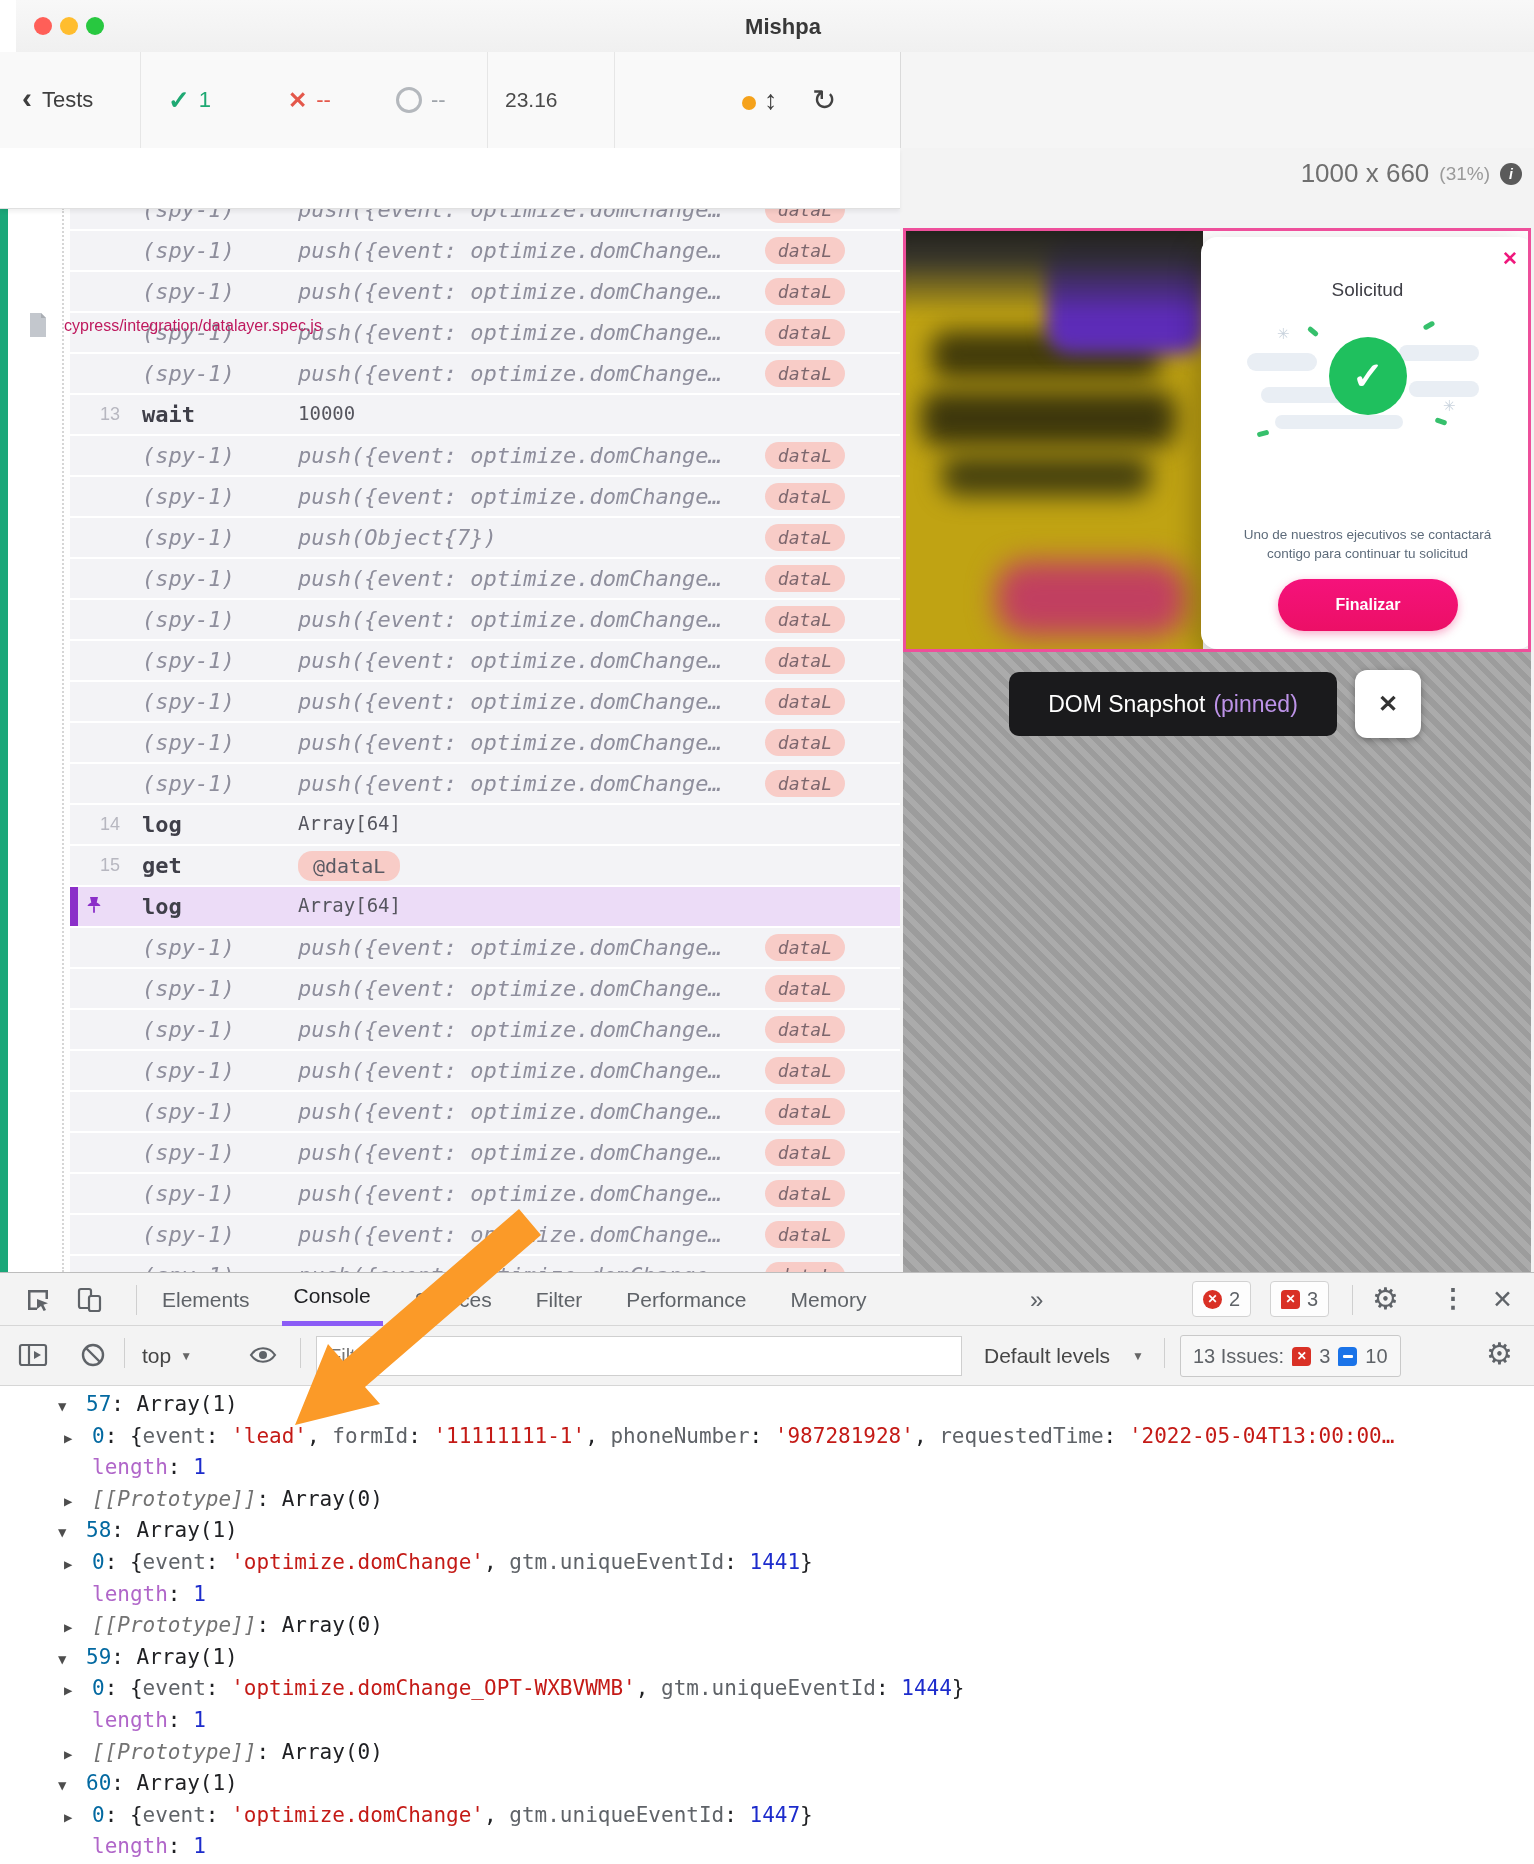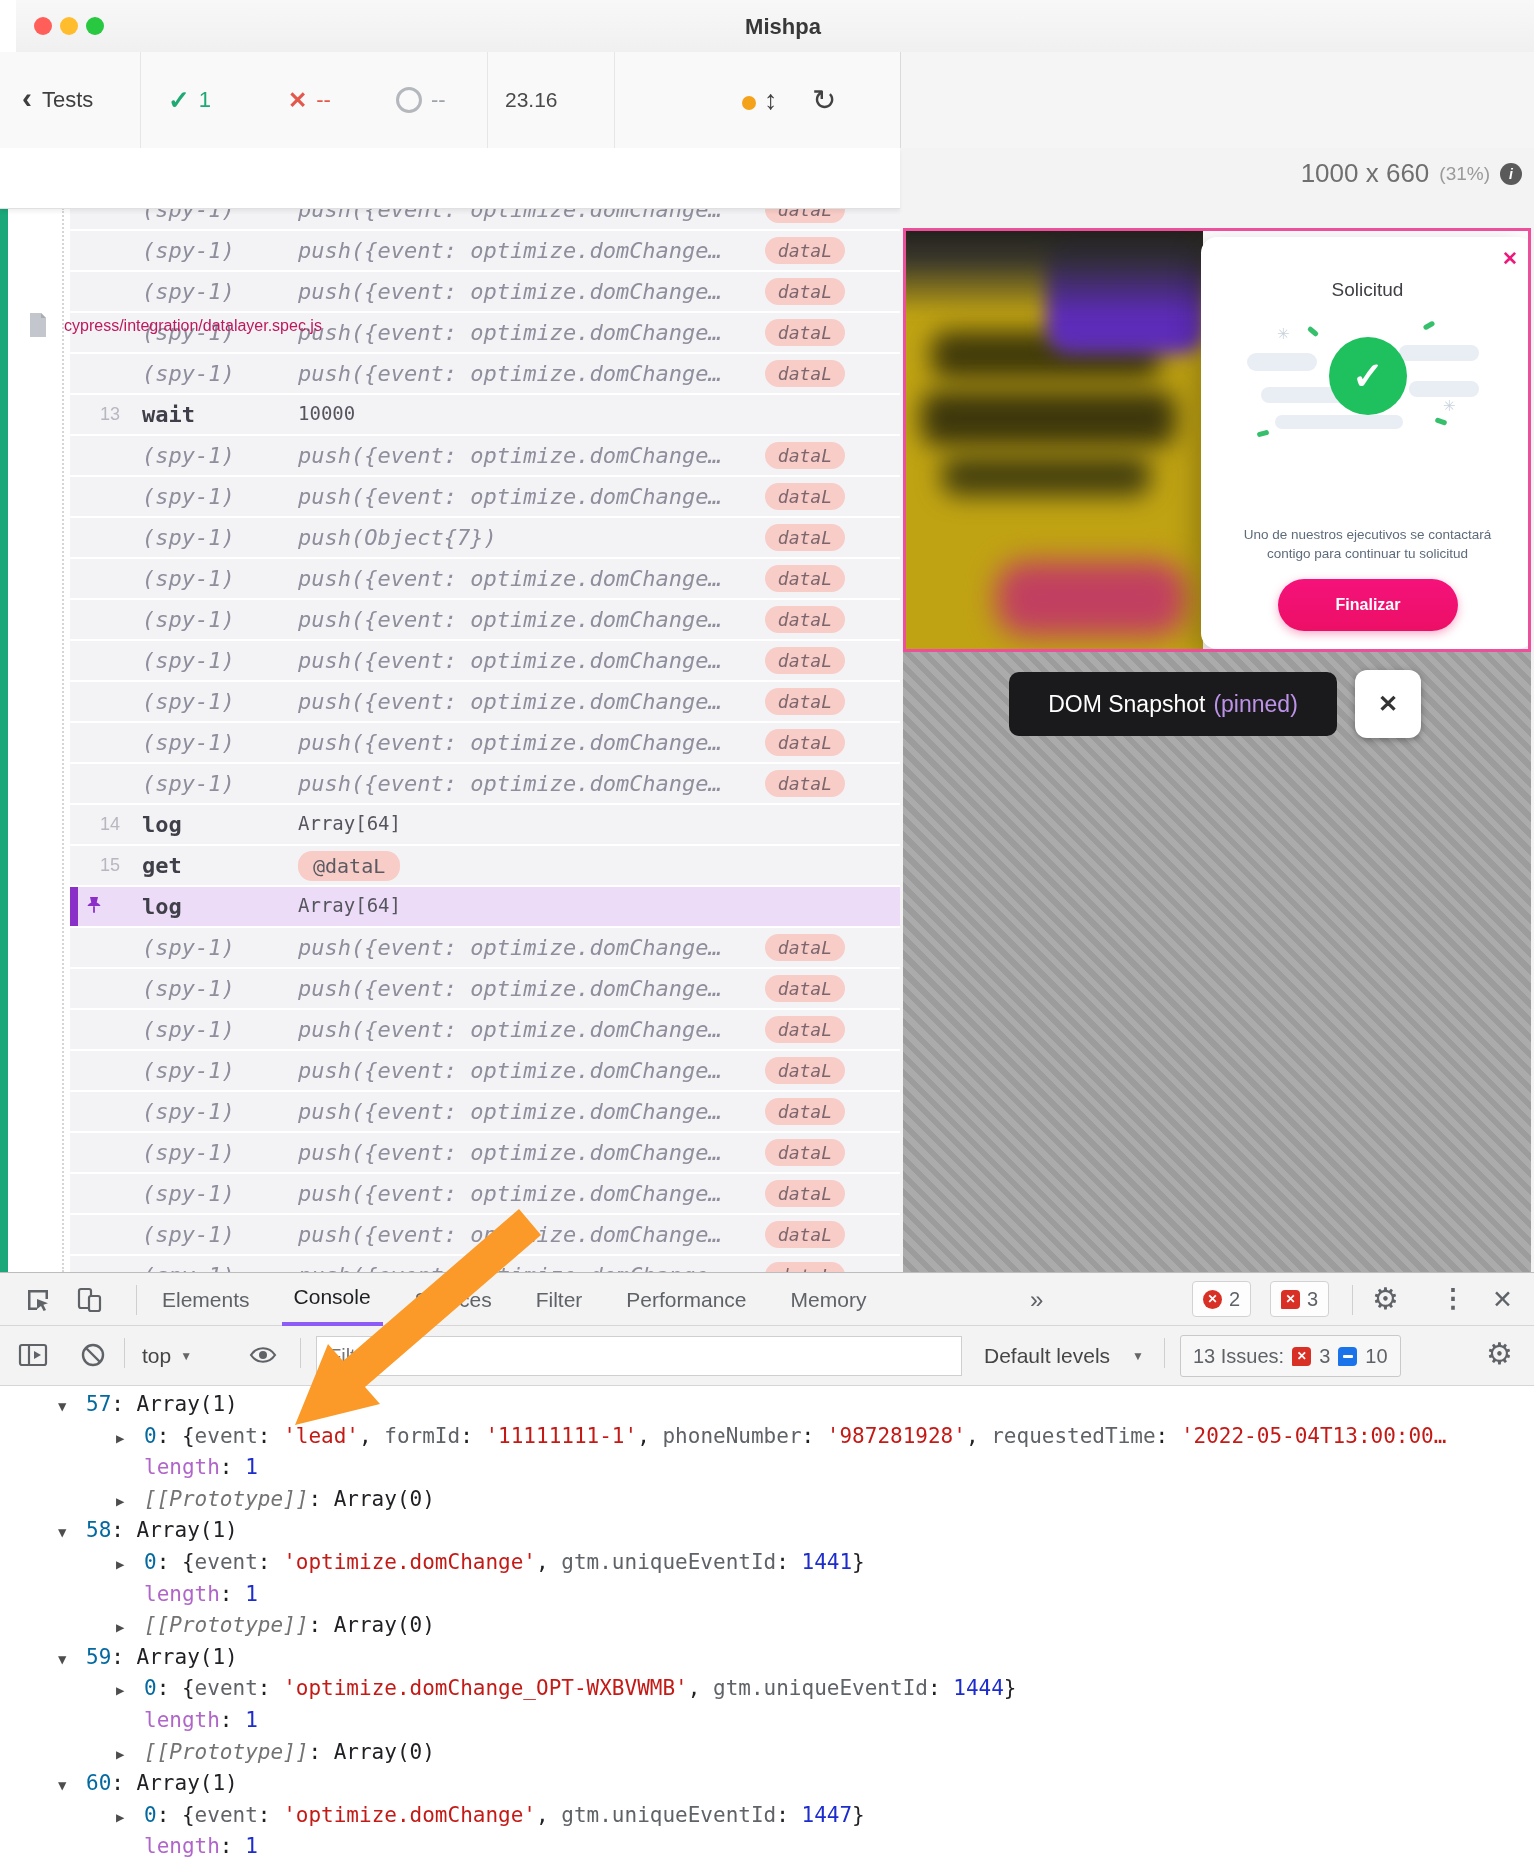--- a/index.html
+++ b/index.html
@@ -96,21 +96,21 @@
   .msg-badge{position:absolute;left:228px;top:5px;background:#f8ccc7;color:#5a5a63;
           font:20px "DejaVu Sans Mono",monospace;padding:3px 15px;border-radius:14px;}
   .pinicon{position:absolute;left:14px;top:9px;}
 
   
   #devtools{left:0;top:1272px;width:1534px;height:592px;background:#fff;}
   #tabbar{left:0;top:0;width:1534px;height:54px;background:#f3f3f3;border-top:1px solid #bdbdbd;
           border-bottom:1px solid #d6d6d6;box-sizing:border-box;}
   #tabs{left:150px;top:0;height:53px;gap:20px;}
   .tab{height:50px;line-height:50px;padding:0 12px;font-size:21px;color:#5f6368;cursor:pointer;}
-  .tab.selected{color:#1f2023;border-bottom:6px solid #8b5cf6;}
+  .tab.selected{color:#1f2023;border-bottom:8px solid #8b5cf6;}
   #more-tabs{left:1030px;top:0;height:53px;font-size:24px;color:#5f6368;cursor:pointer;}
   #inspect-icon{left:24px;top:13px;cursor:pointer;}
   #device-icon{left:76px;top:13px;cursor:pointer;}
   .tb-sep{top:12px;width:0;height:30px;border-left:1px solid #cfcfcf;}
   .count-pill{top:8px;height:36px;border:1px solid #d2d2d2;border-radius:4px;background:#fdfdfd;
               display:flex;align-items:center;gap:7px;padding:0 10px;font-size:20px;color:#5f6368;
               box-sizing:border-box;cursor:pointer;}
   .icon-err{width:19px;height:19px;border-radius:50%;background:#d93025;color:#fff;font-size:12px;
             font-weight:bold;display:flex;align-items:center;justify-content:center;}
   .icon-issue-red{width:19px;height:19px;border-radius:4px 4px 4px 1px;background:#d93025;color:#fff;
@@ -134,21 +134,21 @@
                 font-family:"Liberation Sans",sans-serif;}
   #filter-input::placeholder{color:#767676;}
   #levels-select{left:984px;top:0;height:59px;gap:22px;font-size:21px;color:#454545;cursor:pointer;}
   #issues-box{left:1180px;top:9px;height:42px;border:1px solid #c9c9c9;border-radius:3px;background:#f7f7f7;
               display:flex;align-items:center;gap:8px;padding:0 12px;font-size:20px;color:#5f6368;
               box-sizing:border-box;cursor:pointer;}
   #toolbar-gear{left:1486px;top:10px;font-size:30px;color:#5f6368;cursor:pointer;}
 
   #console-out{left:0;top:114px;width:1534px;height:478px;background:#fff;overflow:hidden;padding-top:6px;}
   .c-line{height:31.6px;white-space:pre;font-family:"DejaVu Sans Mono",monospace;font-size:21px;color:#202124;}
-  .lvl0{padding-left:58px;} .lvl1{padding-left:116px;}
+  .lvl0{padding-left:58px;} .lvl1{padding-left:64px;}
   .tri{display:inline-block;width:28px;font-size:14px;color:#4d4d4d;cursor:pointer;}
   .ck{color:#0369a1;} .ckf{color:#b066c9;} .cs{color:#c41a16;} .cn{color:#1d2ccc;}
   .cg{color:#5f6368;} .cd{color:#202124;} .cproto{color:#737373;font-style:italic;}
 
   
   #arrow-overlay{left:0;top:0;width:1534px;height:1864px;pointer-events:none;z-index:50;}
 </style>
 </head>
 <body>
 

